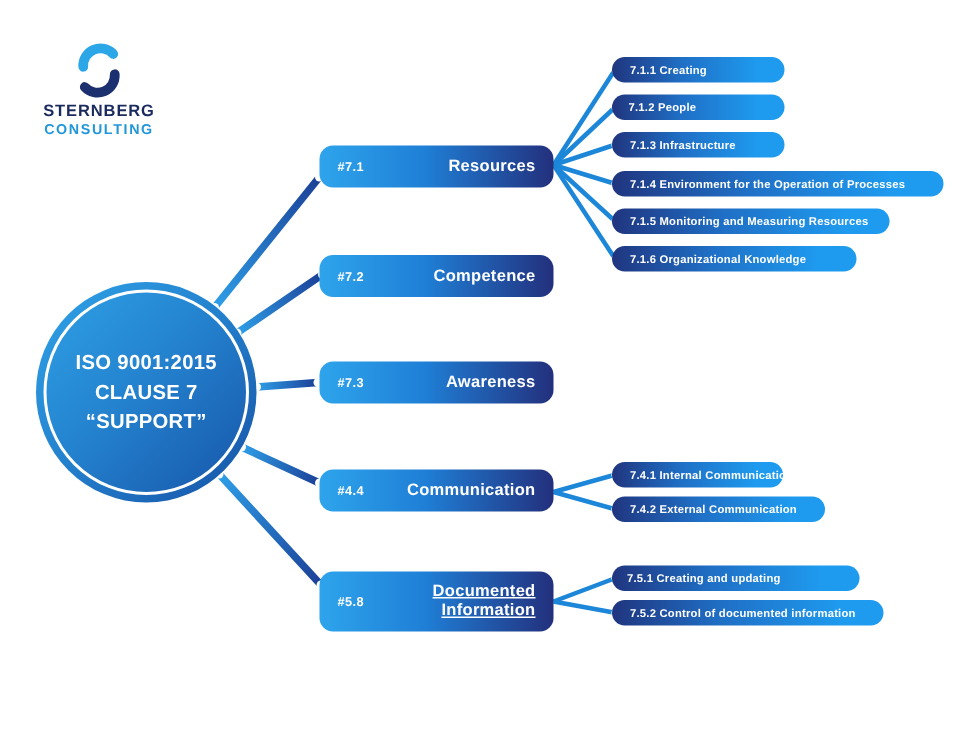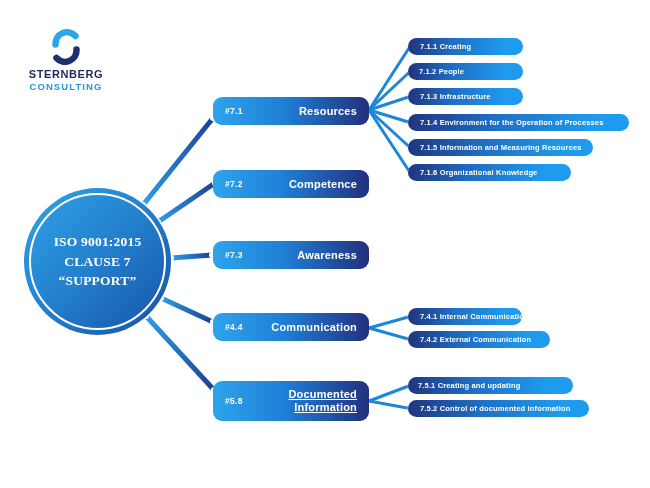--- a/index.html
+++ b/index.html
@@ -11,21 +11,21 @@
   .connectors{position:absolute;left:0;top:0;width:650px;height:488px;}
   
   .logo{position:absolute;left:18px;top:28px;width:96px;text-align:center;}
   .logo .icon{display:block;margin:0 auto 2px auto;width:36px;height:38px;}
   .logo .brand{font-size:11px;font-weight:bold;color:#1b2a5e;letter-spacing:.6px;line-height:1.2;}
   .logo .brand-sub{font-size:9.5px;font-weight:bold;color:#2196d9;letter-spacing:1.1px;line-height:1.2;}
   
   .center-circle{
     position:absolute;left:24px;top:188px;width:147px;height:147px;border-radius:50%;
     background:linear-gradient(135deg,#2fa3e8 0%,#2483cf 45%,#1652a6 100%);
-    display:flex;align-items:center;justify-content:center;text-align:center;font-family:Liberation Serif, serif;
+    display:flex;align-items:center;justify-content:center;text-align:center;
   }
   .center-circle::before{
     content:"";position:absolute;inset:5px;border:2px solid #ffffff;border-radius:50%;
   }
   .center-text{position:relative;color:#ffffff;font-weight:bold;font-size:13.5px;line-height:1.45;letter-spacing:.2px;}
   
   .branch{
     position:absolute;left:213px;width:156px;height:28px;border-radius:9px;
     background:linear-gradient(90deg,#2ea4ec 0%,#1f7fd6 45%,#23307d 100%);
     display:flex;align-items:center;justify-content:space-between;
@@ -152,21 +152,21 @@
   </div>
   <div class="branch tall" style="top:381px;">
     <span class="code">#5.8</span>
     <span class="label">Documented Information</span>
   </div>
 
   <div class="pill" style="top:38px;width:115px;">7.1.1 Creating</div>
   <div class="pill" style="top:63px;width:115px;padding-left:11px;">7.1.2 People</div>
   <div class="pill" style="top:88px;width:115px;">7.1.3 Infrastructure</div>
   <div class="pill" style="top:114px;width:221px;">7.1.4 Environment for the Operation of Processes</div>
-  <div class="pill" style="top:139px;width:185px;">7.1.5 Information and Measuring Resources</div>
+  <div class="pill" style="top:139px;width:185px;">7.1.5 Monitoring and Measuring Resources</div>
   <div class="pill" style="top:164px;width:163px;">7.1.6 Organizational Knowledge</div>
 
   <div class="pill" style="top:308px;width:114px;">7.4.1 Internal Communication</div>
   <div class="pill" style="top:331px;width:142px;">7.4.2 External Communication</div>
 
   <div class="pill" style="top:377px;width:165px;padding-left:10px;">7.5.1 Creating and updating</div>
   <div class="pill" style="top:400px;width:181px;">7.5.2 Control of documented information</div>
 
 </div>
 

